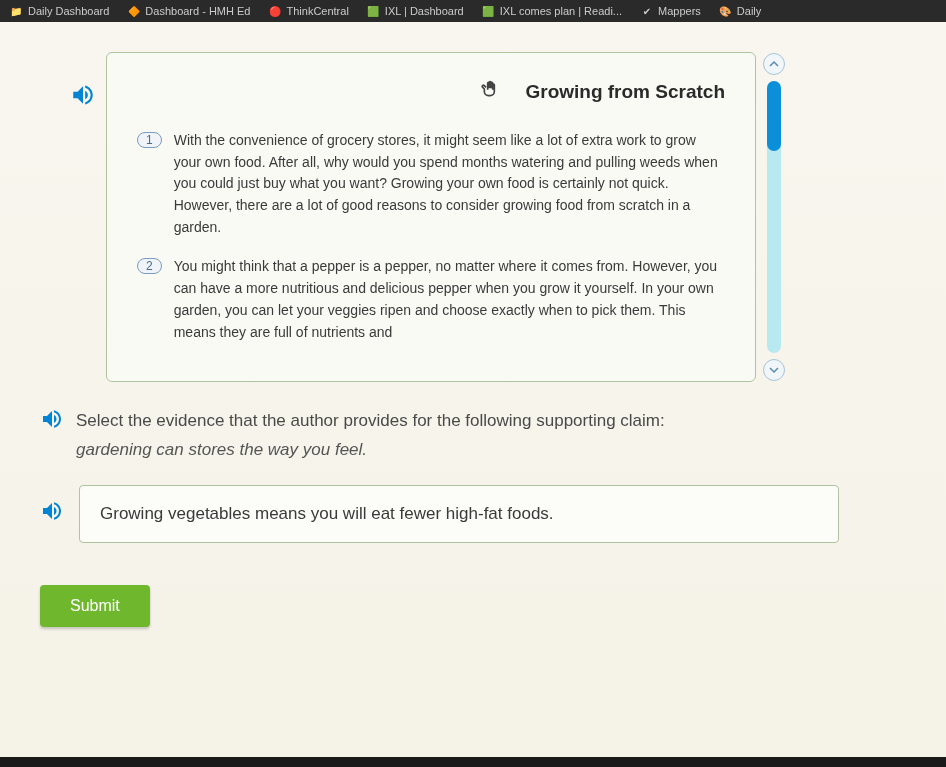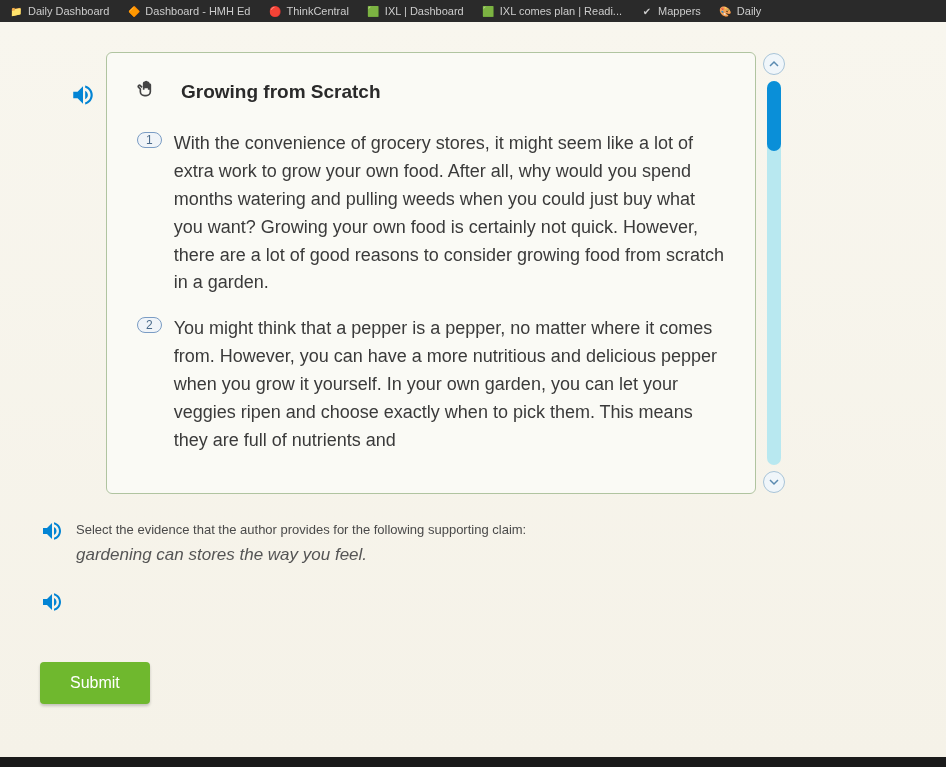--- a/index.html
+++ b/index.html
@@ -70,21 +70,21 @@
       border: 1px solid #b0c4a0;
       border-radius: 6px;
       background: #fafaf5;
       width: 650px;
       padding: 25px 30px 20px 30px;
       position: relative;
     }
     .passage-title-row {
       display: flex;
       align-items: center;
-      justify-content: flex-start;
+      justify-content: flex-end;
       gap: 24px;
       margin-bottom: 25px;
     }
     .cursor-icon {
       font-size: 18px;
       color: #555;
     }
     .passage-title {
       font-size: 19px;
       font-weight: bold;
@@ -100,21 +100,21 @@
       border: 1px solid #7a9cc4;
       border-radius: 10px;
       padding: 0px 8px;
       font-size: 12px;
       color: #4a6a8a;
       background: #f0f4f8;
       flex-shrink: 0;
       margin-top: 2px;
     }
     .para-text {
-      font-size: 18px;
+      font-size: 14px;
       line-height: 1.55;
       color: #3a3a3a;
       font-weight: 500;
     }
     .scroll-controls {
       position: absolute;
       right: -30px;
       top: 0;
       bottom: 0;
       width: 22px;
@@ -156,21 +156,21 @@
     .question-section {
       margin-left: 20px;
       margin-top: 10px;
     }
     .question-row {
       display: flex;
       align-items: flex-start;
       gap: 12px;
     }
     .question-text {
-      font-size: 13px;
+      font-size: 17px;
       color: #4a4a4a;
       line-height: 1.7;
     }
     .question-italic {
       font-style: italic;
       color: #555;
       font-size: 17px;
       margin-top: 4px;
       margin-bottom: 25px;
     }
@@ -309,20 +309,21 @@
     </div>
   </div>
 
   <div class="answers-container">
     <div class="answer-row">
       <span class="audio-icon-small">
         <svg width="24" height="24" viewBox="0 0 24 24" fill="#0284d4">
             <path d="M3 9v6h4l5 5V4L7 9H3zm13.5 3c0-1.8-1-3.3-2.5-4v8c1.5-.7 2.5-2.2 2.5-4zM14 3.2v2c2.9.9 5 3.5 5 6.8s-2.1 5.9-5 6.8v2c4-.9 7-4.5 7-8.8s-3-7.9-7-8.8z"></path>
           </svg>
       </span>
+      <div class="answer-option">Growing vegetables means you will eat fewer high-fat foods.</div>
     </div>
   </div>
 
   <button class="submit-btn">Submit</button>
 
 </div>
 
 <div class="bottom-bar"></div>
 
 </body></html>

